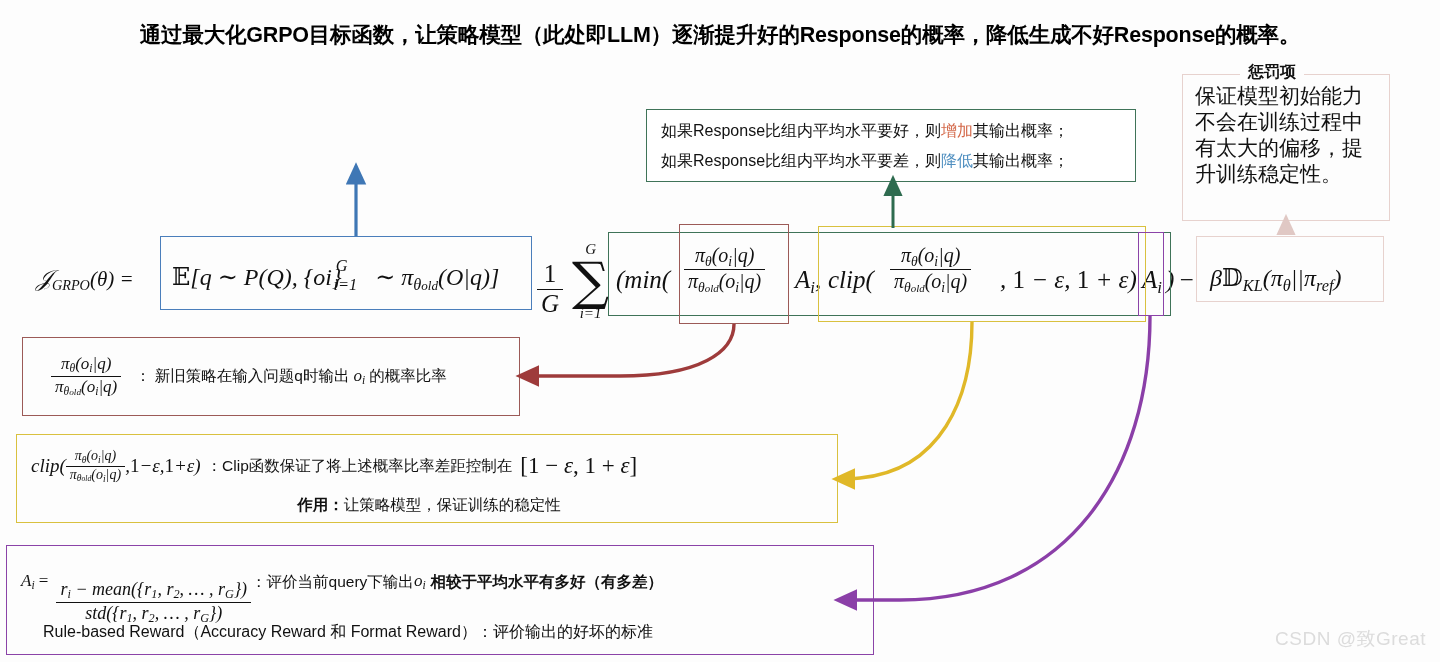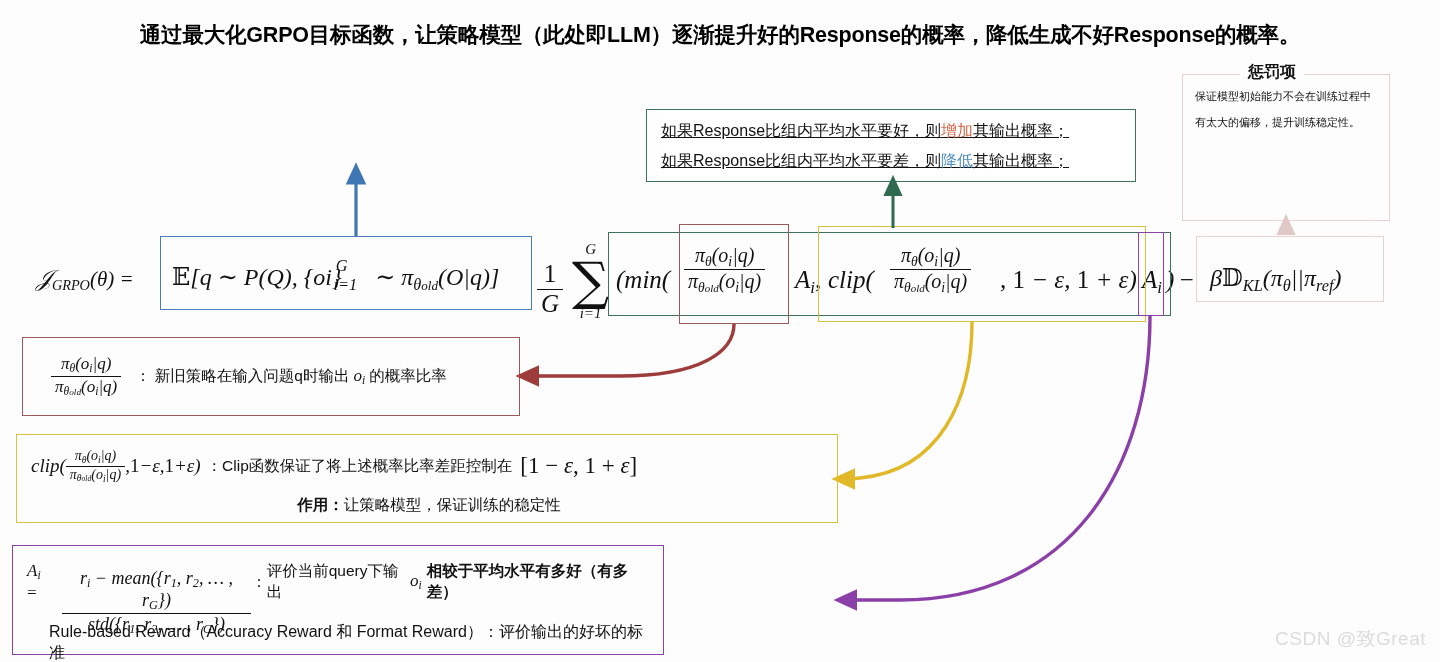--- a/index.html
+++ b/index.html
@@ -28,21 +28,21 @@
     letter-spacing: -0.2px;
     color: #000;
   }
 
   
   .box {
     background: #fff;
     border: 2px solid #888;
   }
   .box-blue   { border-color: #3f77b5; }
-  .box-green  { border-color: #3f7358; text-decoration: underline; }
+  .box-green  { border-color: #3f7358; }
 
   .cn { font-family: "Liberation Sans", "DejaVu Sans", sans-serif; }
 
   
   #blue-box {
     left: 154px; top: 128px; width: 398px; height: 40px;
     border-width: 2px;
     display: flex; align-items: center; justify-content: center;
   }
   #blue-box .t { font-size: 16.5px; color: #111; white-space: nowrap; }
@@ -62,21 +62,21 @@
     left: 1182px; top: 74px; width: 208px; height: 147px;
     border: 1.5px solid #e7d2ce;
     padding: 8px 12px 0 12px;
   }
   #penalty-legend {
     left: 1240px; top: 62px;
     background: #fdfdfd;
     padding: 0 8px;
     font-size: 16px; font-weight: bold; color: #111;
   }
-  #penalty-box .t { font-size: 11px; line-height: 26px; color: #111; }
+  #penalty-box .t { font-size: 21px; line-height: 26px; color: #111; }
 
   
   #formula {
     left: 0; top: 222px; width: 1440px; height: 104px;
   }
   .mtext {
     font-family: "Liberation Serif", "DejaVu Serif", serif;
     font-style: italic;
     color: #111;
   }
@@ -129,21 +129,21 @@
     border: 1.6px solid #9c5a57;
     display: flex; align-items: center;
     padding-left: 28px;
   }
   #exp-clip {
     left: 16px; top: 434px; width: 822px; height: 89px;
     border: 1.6px solid #d9c13f;
     padding: 8px 10px 0 14px;
   }
   #exp-adv {
-    left: 12px; top: 545px; width: 652px; height: 110px;
+    left: 6px; top: 545px; width: 868px; height: 110px;
     border: 1.6px solid #8b43a8;
     padding: 8px 10px 0 14px;
   }
   .ex-cn { font-size: 15.5px; color: #111; }
   .ex-cn-b { font-weight: bold; }
 
   
   #watermark {
     right: 14px; bottom: 10px;
     font-size: 19px; color: #dcdcdc;

